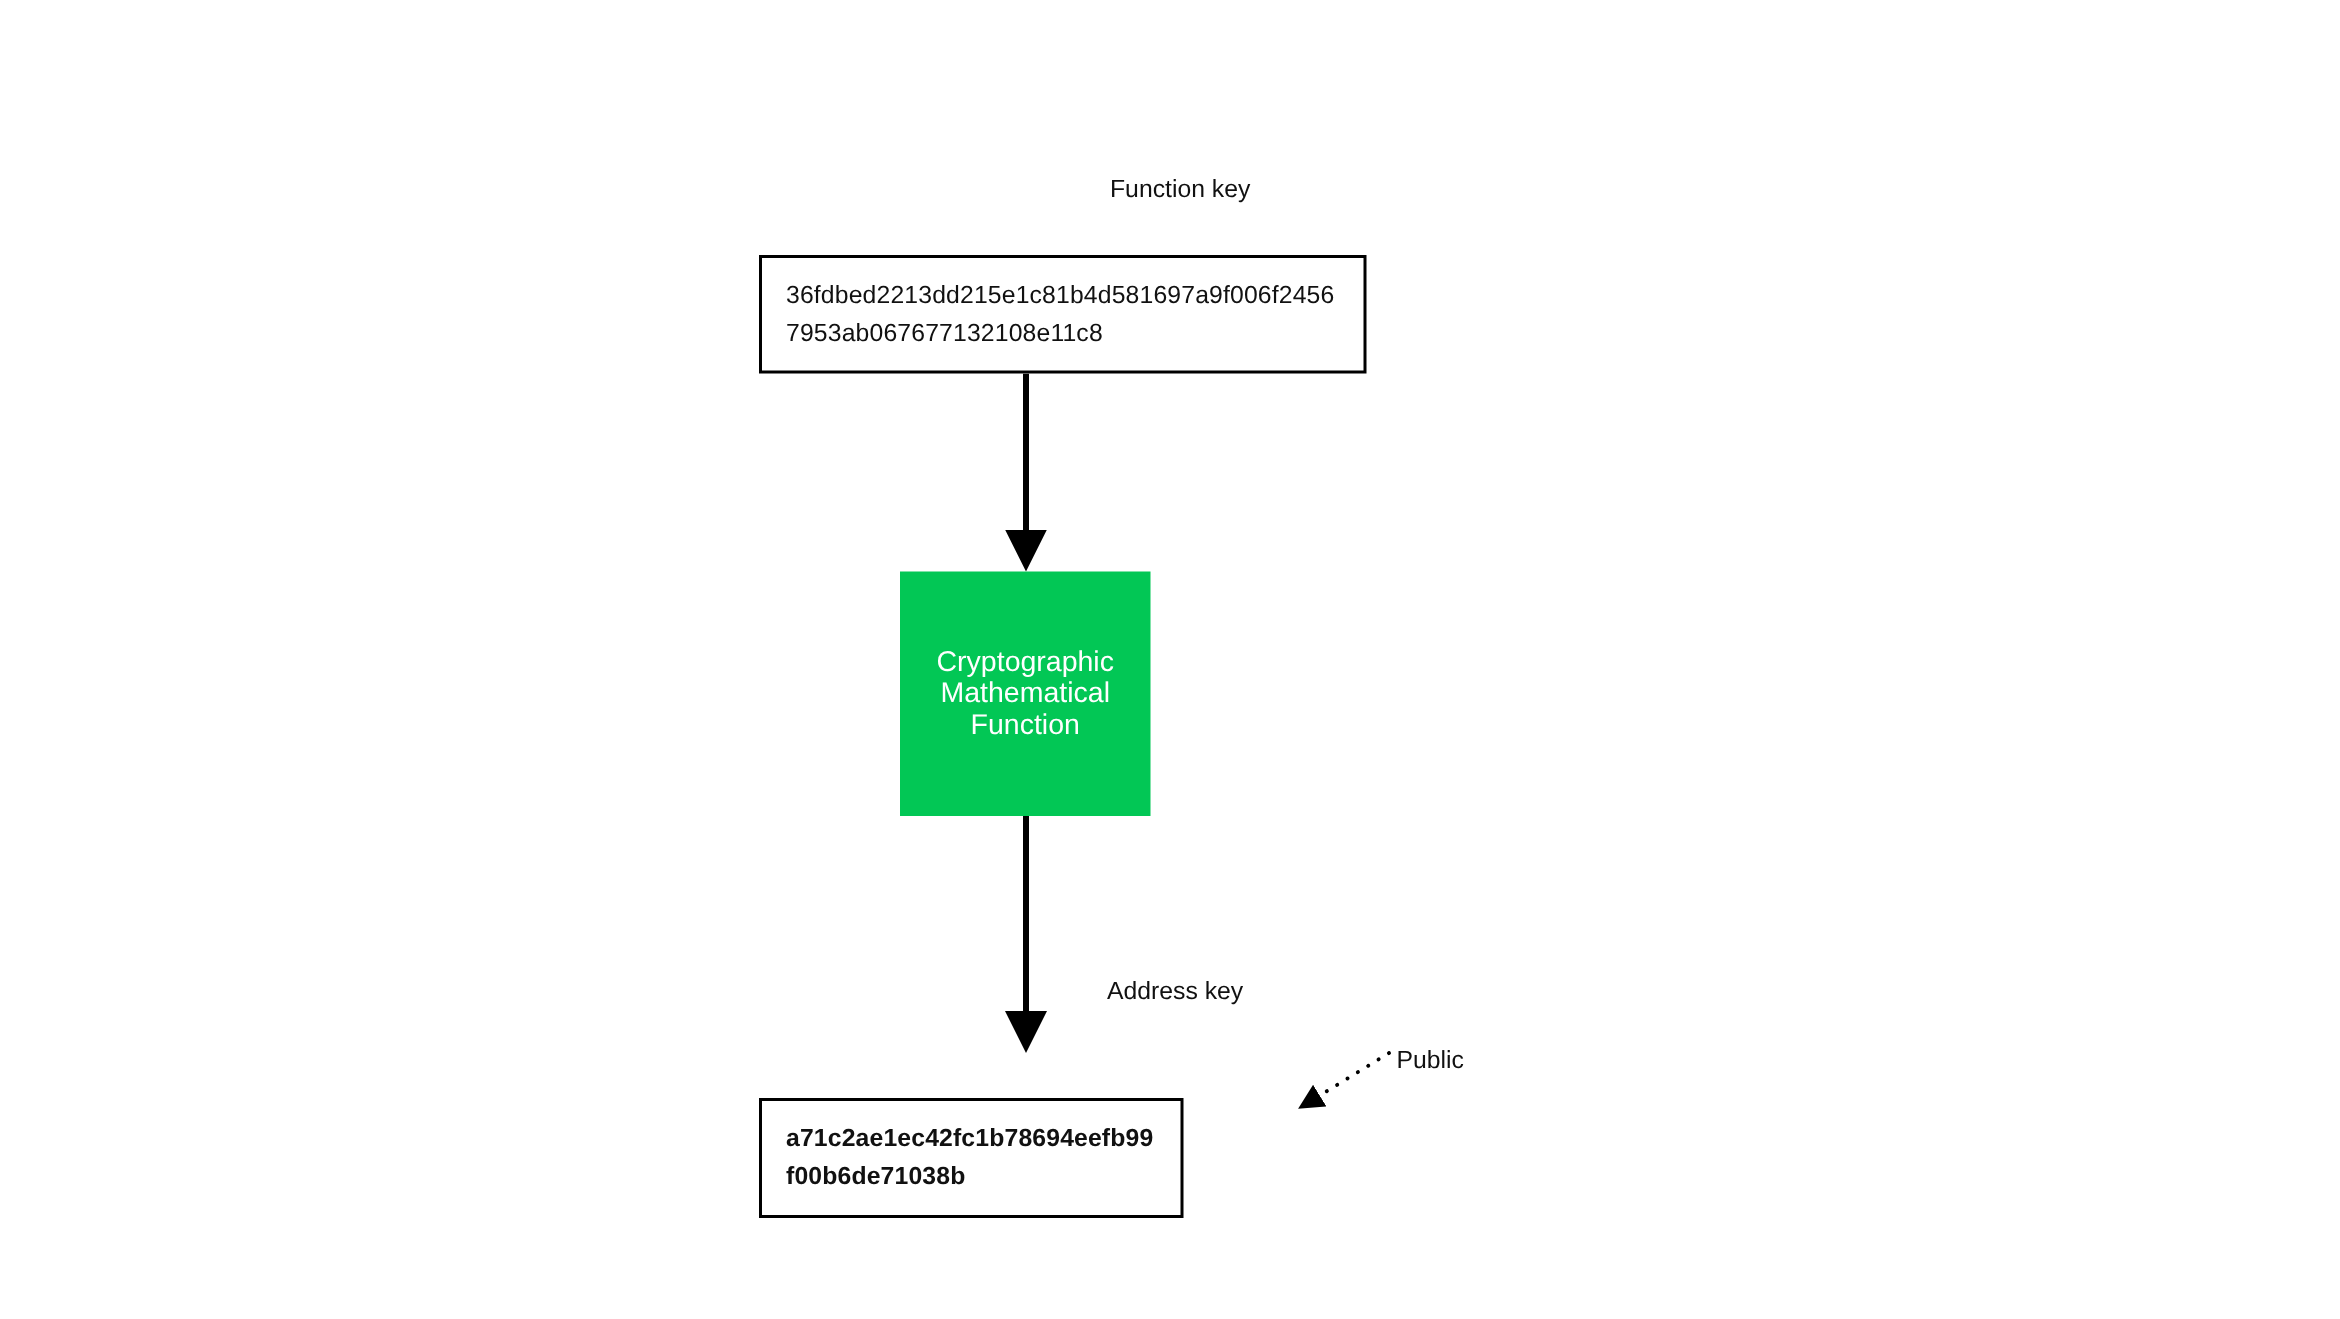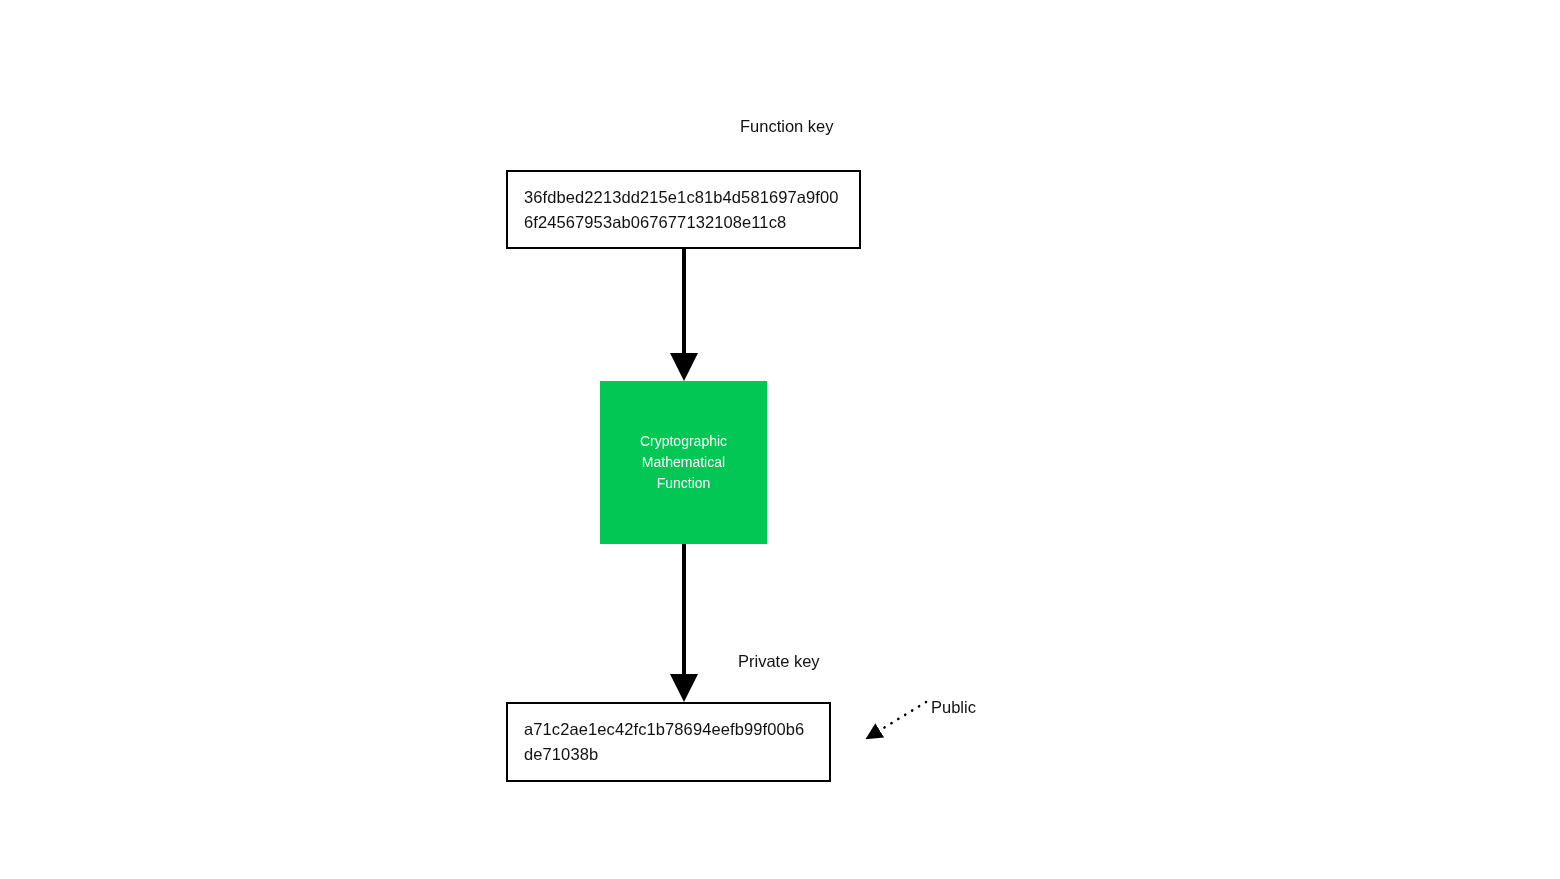--- a/index.html
+++ b/index.html
@@ -52,48 +52,49 @@
     letter-spacing: 0.1px;
     word-break: break-all;
     color: #111111;
     width: 100%;
     box-sizing: border-box;
   }
 
   #private-key-box {
     left: 506px;
     top: 170px;
-    width: 355px;
+    width: 405px;
     height: 79px;
   }
 
   #public-key-box {
     left: 506px;
-    top: 702px;
-    width: 325px;
+    top: 732px;
+    width: 283px;
     height: 80px;
+    font-weight: bold;
   }
 
   
   #crypto-function-box {
     position: absolute;
     left: 600px;
     top: 381px;
     width: 167px;
     height: 163px;
     background: #02c755;
     display: flex;
     align-items: center;
     justify-content: center;
     text-align: center;
   }
 
   #crypto-function-box .fn-label {
     color: #ffffff;
-    font-size: 14px;
+    font-size: 19px;
     line-height: 21px;
     white-space: pre-line;
     padding: 0 6px;
   }
 
   
   .edge-label {
     position: absolute;
     font-size: 16.5px;
     line-height: 20px;
@@ -143,21 +144,21 @@
   <div class="node-box" id="private-key-box">
     <span class="key-text">36fdbed2213dd215e1c81b4d581697a9f006f24567953ab067677132108e11c8</span>
   </div>
 
   <div id="crypto-function-box">
     <span class="fn-label">Cryptographic
 Mathematical
 Function</span>
   </div>
 
-  <div class="edge-label" id="public-key-label">Private key</div>
+  <div class="edge-label" id="public-key-label">Address key</div>
 
   <div class="node-box" id="public-key-box">
     <span class="key-text">a71c2ae1ec42fc1b78694eefb99f00b6de71038b</span>
   </div>
 
   <div class="edge-label" id="address-label">Public</div>
 
 </div>
 
 </body></html>

